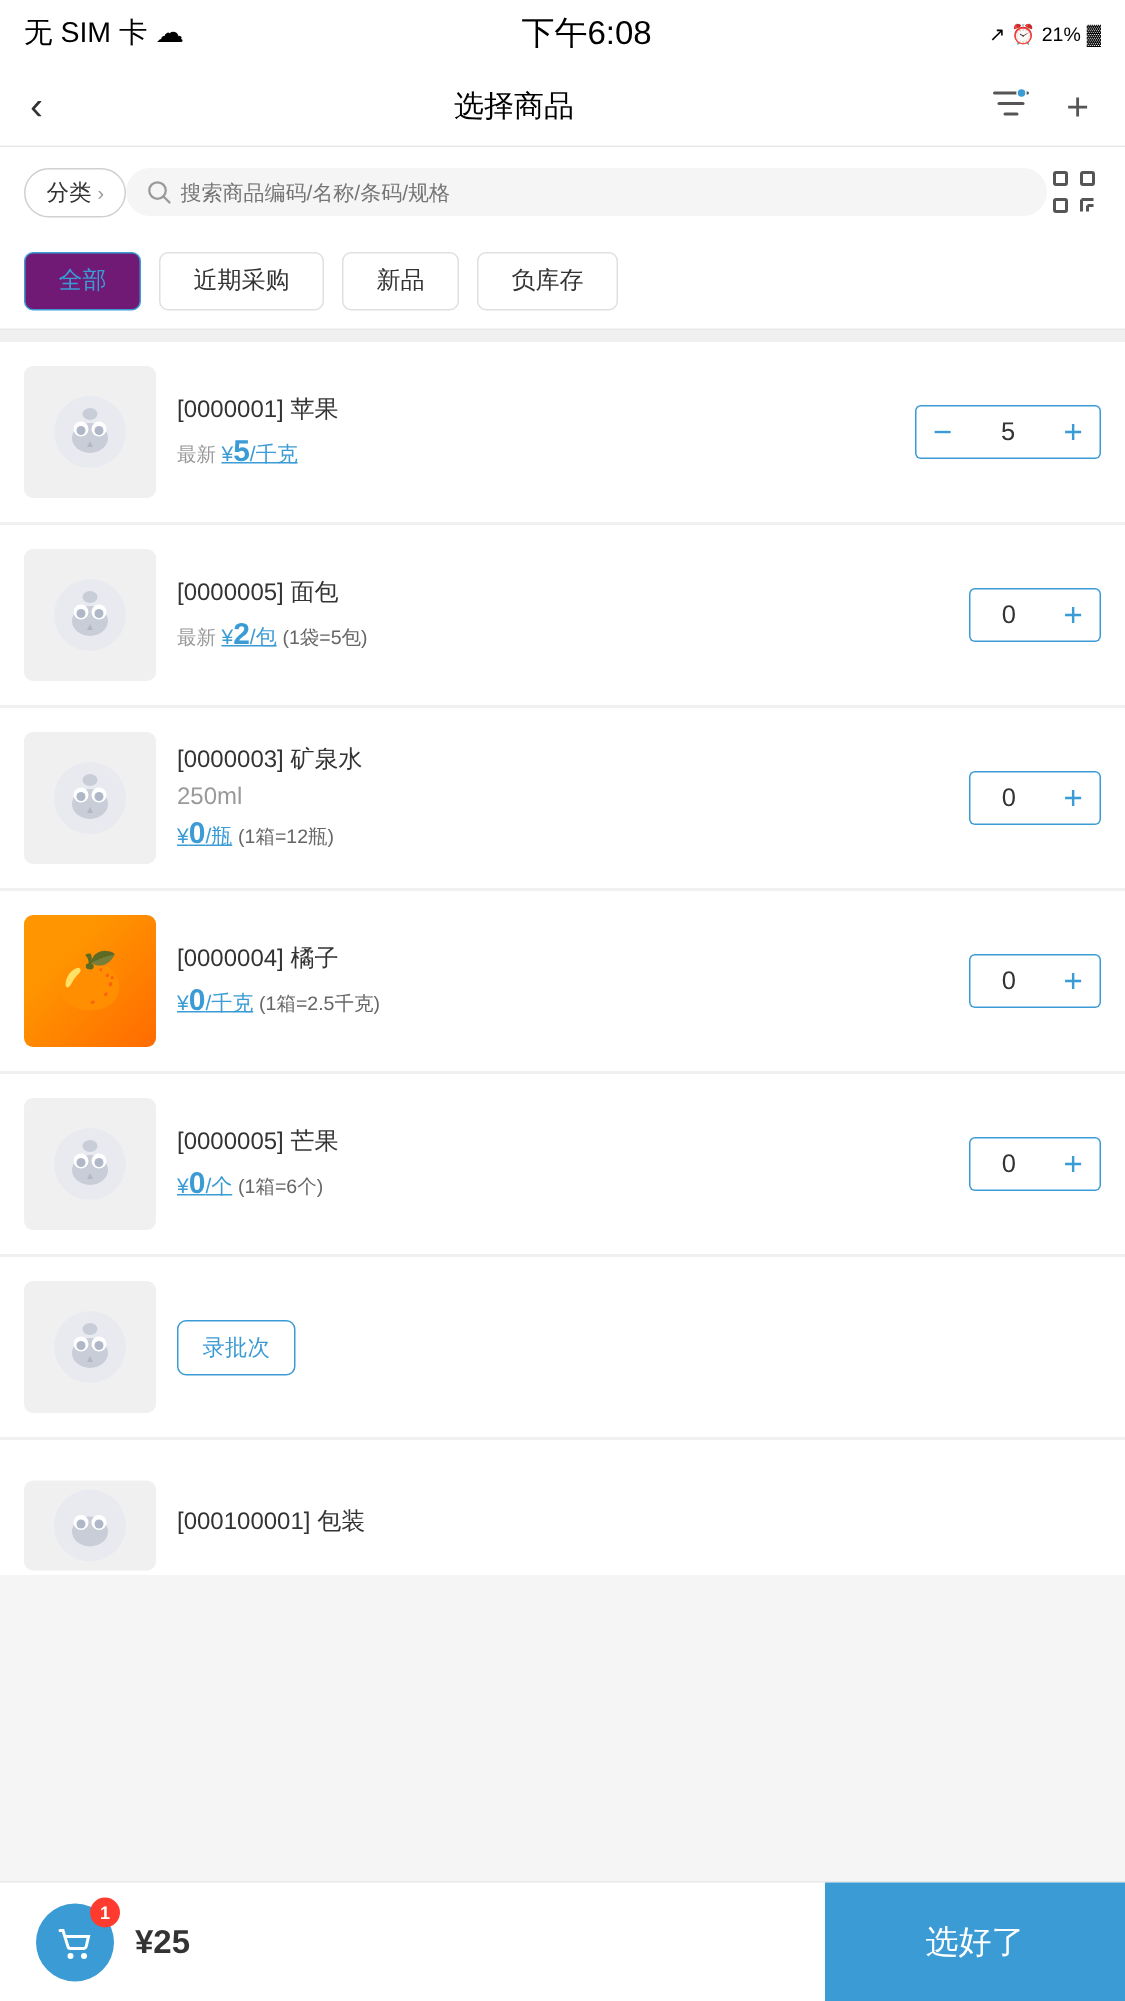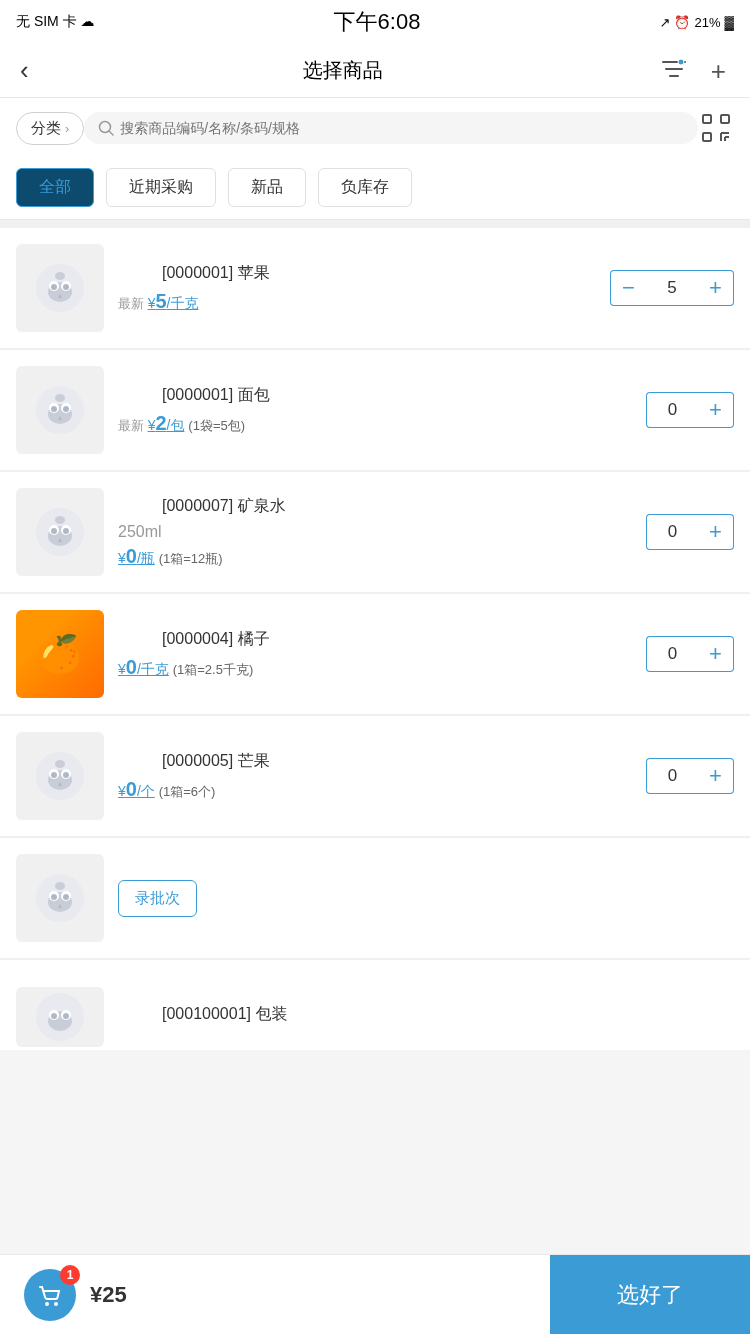--- a/index.html
+++ b/index.html
@@ -16,21 +16,21 @@
     .status-bar {
       height: 44px;
       background: #fff;
       display: flex;
       align-items: center;
       justify-content: space-between;
       padding: 0 16px;
       font-size: 15px;
       font-weight: 500;
     }
-    .status-left { font-size: 14px; color: #000; display: flex; align-items: center; gap: 6px; }
+    .status-left { font-size: 19px; color: #000; display: flex; align-items: center; gap: 6px; }
     .status-center { font-size: 22px; font-weight: 500; color: #000; }
     .status-right { font-size: 13px; color: #000; display: flex; align-items: center; gap: 4px; }
 
     
     .nav-bar {
       height: 54px;
       background: #fff;
       display: flex;
       align-items: center;
       justify-content: space-between;
@@ -101,21 +101,21 @@
       border-radius: 6px;
       font-size: 16px;
       border: 1.5px solid #e0e0e0;
       background: #fff;
       color: #333;
       cursor: pointer;
     }
     .tab-btn.active {
       border-color: #3a9bd5;
       color: #3a9bd5;
-      background: #0c4a6e;
+      background: #701a75;
       font-family: Liberation Serif, serif;
     }
 
     
     .product-list { background: #f0f0f0; }
     .product-item {
       background: #fff;
       margin-bottom: 2px;
       display: flex;
       align-items: center;
@@ -128,21 +128,21 @@
       height: 88px;
       border-radius: 6px;
       background: #f0f0f0;
       flex-shrink: 0;
       display: flex;
       align-items: center;
       justify-content: center;
       overflow: hidden;
     }
     .product-info { flex: 1; min-width: 0; }
-    .product-name { font-size: 16px; color: #333; margin-bottom: 6px; font-weight: 400; margin-left: 44px; }
+    .product-name { font-size: 16px; color: #333; margin-bottom: 6px; font-weight: 400; }
     .product-spec { font-size: 16px; color: #999; margin-bottom: 4px; }
     .product-price { font-size: 14px; color: #333; }
     .price-unit { font-size: 13px; color: #666; }
     .price-prefix { font-size: 13px; color: #999; }
     .price-underline { text-decoration: underline; color: #3a9bd5; }
 
     
     .qty-control {
       display: flex;
       align-items: center;
@@ -383,21 +383,21 @@
           <circle cx="22" cy="26" r="5" fill="#fff"></circle>
           <circle cx="34" cy="26" r="5" fill="#fff"></circle>
           <circle cx="22" cy="27" r="3" fill="#b0b8c8"></circle>
           <circle cx="34" cy="27" r="3" fill="#b0b8c8"></circle>
           <polygon points="28,34 26,38 30,38" fill="#b0b8c8"></polygon>
           <ellipse cx="28" cy="16" rx="5" ry="4" fill="#c8cdd8"></ellipse>
         </svg>
       </div>
     </div>
     <div class="product-info">
-      <div class="product-name">[0000001] 面包</div>
+      <div class="product-name">[0000005] 面包</div>
       <div class="product-price">
         <span class="price-prefix">最新 </span>
         <span class="price-underline">¥<span style="font-size:20px;font-weight:bold;">2</span>/包</span>
         <span class="price-unit">(1袋=5包)</span>
       </div>
     </div>
     <div class="qty-control">
       <input class="qty-input" type="text" value="0" style="border-radius: 4px 0px 0px 4px; border-right: none; border-left: 1.5px solid rgb(58, 155, 213);">
       <button class="qty-btn qty-plus" style="border-left:none;border-radius:0 4px 4px 0;">+</button>
     </div>
@@ -412,21 +412,21 @@
           <circle cx="22" cy="26" r="5" fill="#fff"></circle>
           <circle cx="34" cy="26" r="5" fill="#fff"></circle>
           <circle cx="22" cy="27" r="3" fill="#b0b8c8"></circle>
           <circle cx="34" cy="27" r="3" fill="#b0b8c8"></circle>
           <polygon points="28,34 26,38 30,38" fill="#b0b8c8"></polygon>
           <ellipse cx="28" cy="16" rx="5" ry="4" fill="#c8cdd8"></ellipse>
         </svg>
       </div>
     </div>
     <div class="product-info">
-      <div class="product-name">[0000007] 矿泉水</div>
+      <div class="product-name">[0000003] 矿泉水</div>
       <div class="product-spec">250ml</div>
       <div class="product-price">
         <span class="price-underline">¥<span style="font-size:20px;font-weight:bold;">0</span>/瓶</span>
         <span class="price-unit">(1箱=12瓶)</span>
       </div>
     </div>
     <div class="qty-control">
       <input class="qty-input" type="text" value="0" style="border-radius: 4px 0px 0px 4px; border-right: none; border-left: 1.5px solid rgb(58, 155, 213);">
       <button class="qty-btn qty-plus" style="border-left:none;border-radius:0 4px 4px 0;">+</button>
     </div>

